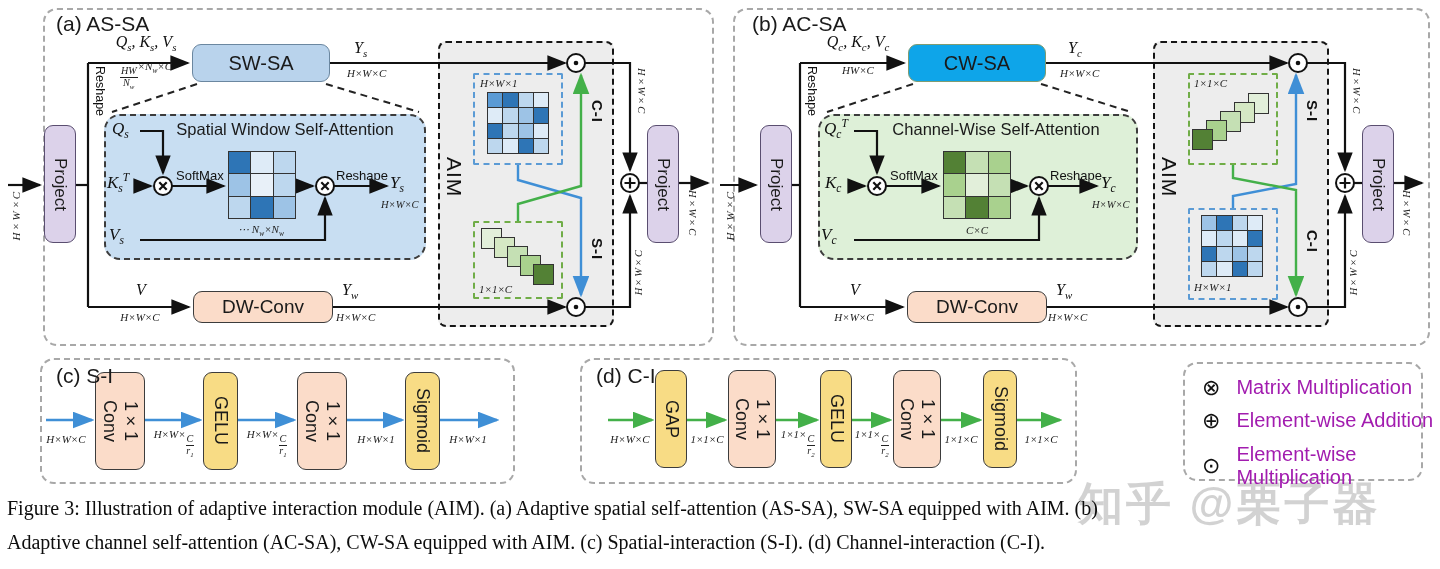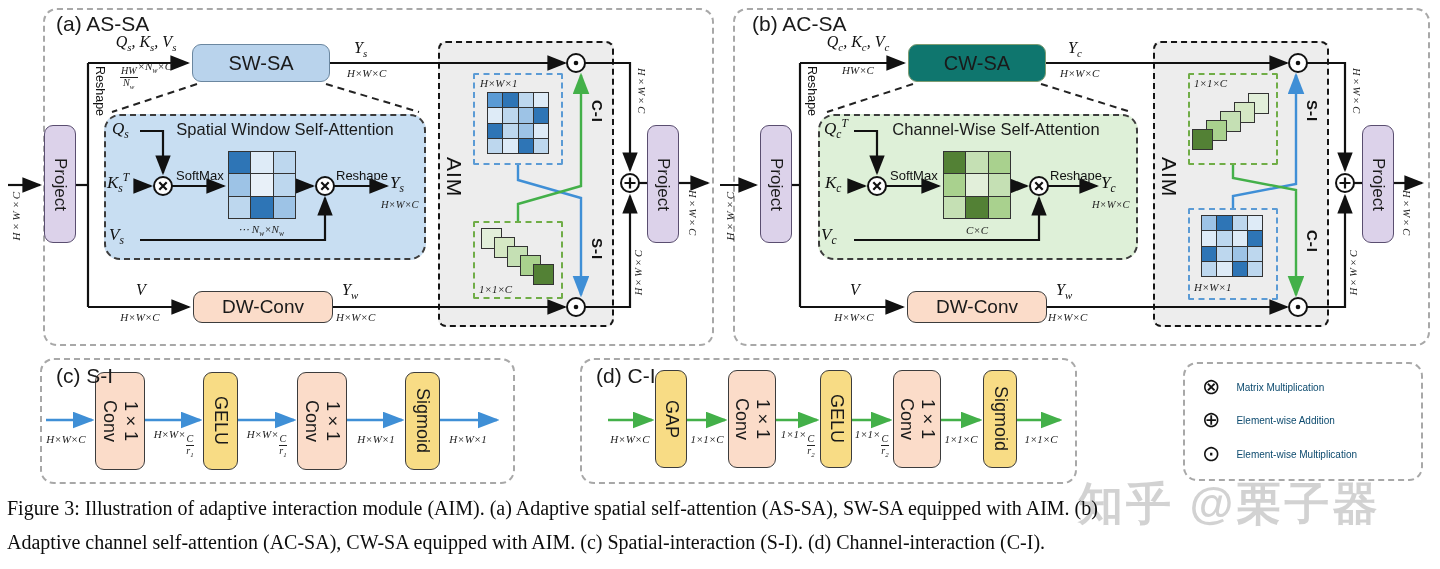--- a/index.html
+++ b/index.html
@@ -6,21 +6,21 @@
   #fig{position:relative;width:1440px;height:569px;background:#fff;overflow:hidden;
        font-family:"Liberation Sans",sans-serif;color:#111;}
   .abs{position:absolute;box-sizing:border-box;}
   
   .panel{border:2px dashed #a8a8a8;border-radius:14px;z-index:2;background:transparent;}
   
   .node{display:flex;align-items:center;justify-content:center;border-radius:9px;
         border:1.6px solid #3c3c3c;z-index:6;font-size:19px;color:#1a1a1a;}
   .purple{background:#dcd2ea;border-color:#5a4e70;}
   .bluebox{background:#b9d3ec;border-color:#6b87a0;font-size:20px;}
-  .greenbox{background:#0f766e;border-color:#7f9c72;font-size:20px;}
+  .greenbox{background:#0ea5e9;border-color:#7f9c72;font-size:20px;}
   .peach{background:#fbdcc9;border-color:#3c3c3c;}
   .yellow{background:#f8dc85;border-color:#3c3c3c;}
   .vert{writing-mode:vertical-rl;}
   .vert2{writing-mode:vertical-lr;white-space:pre-line;text-align:center;line-height:1.15;}
   
   .innerbox{border:2.2px dashed #3c3c3c;border-radius:16px;z-index:4;}
   .inner-a{background:#c8def2;}
   .inner-b{background:#def0d8;}
   
   .aim{background:#ededed;border:2.6px dashed #151515;border-radius:8px;z-index:3;}
@@ -45,21 +45,21 @@
   sub{font-size:68%;}
   sup{font-size:68%;}
   .fr{display:inline-flex;flex-direction:column;align-items:center;line-height:1.05;
       vertical-align:-40%;font-size:92%;}
   .fr>span:first-child{border-bottom:1px solid #222;padding:0 1px;}
   .ctr{text-align:center;}
   svg.wires{position:absolute;left:0;top:0;z-index:5;}
   
   .legrow{position:absolute;display:flex;align-items:center;gap:16px;z-index:6;}
   .legicon{font-size:22px;line-height:1;}
-  .leglbl{font-size:10px;color:#0c4a6e;}
+  .leglbl{font-size:20px;color:#a21caf;}
   
   .cap{position:absolute;left:7px;font-family:"Liberation Serif",serif;font-size:20px;
        color:#0d0d0d;white-space:nowrap;z-index:3;}
   .wm{position:absolute;z-index:1;font-size:45px;font-weight:bold;color:#aeaeae;opacity:.55;
       letter-spacing:3px;white-space:nowrap;}
 </style>
 </head>
 <body>
 
 <div id="fig">

